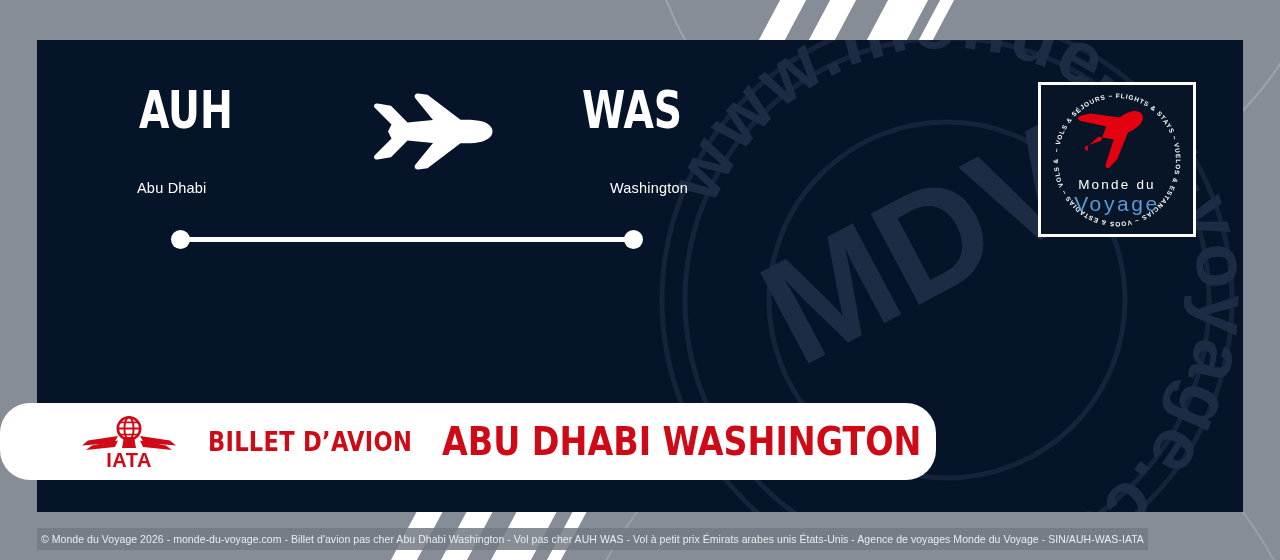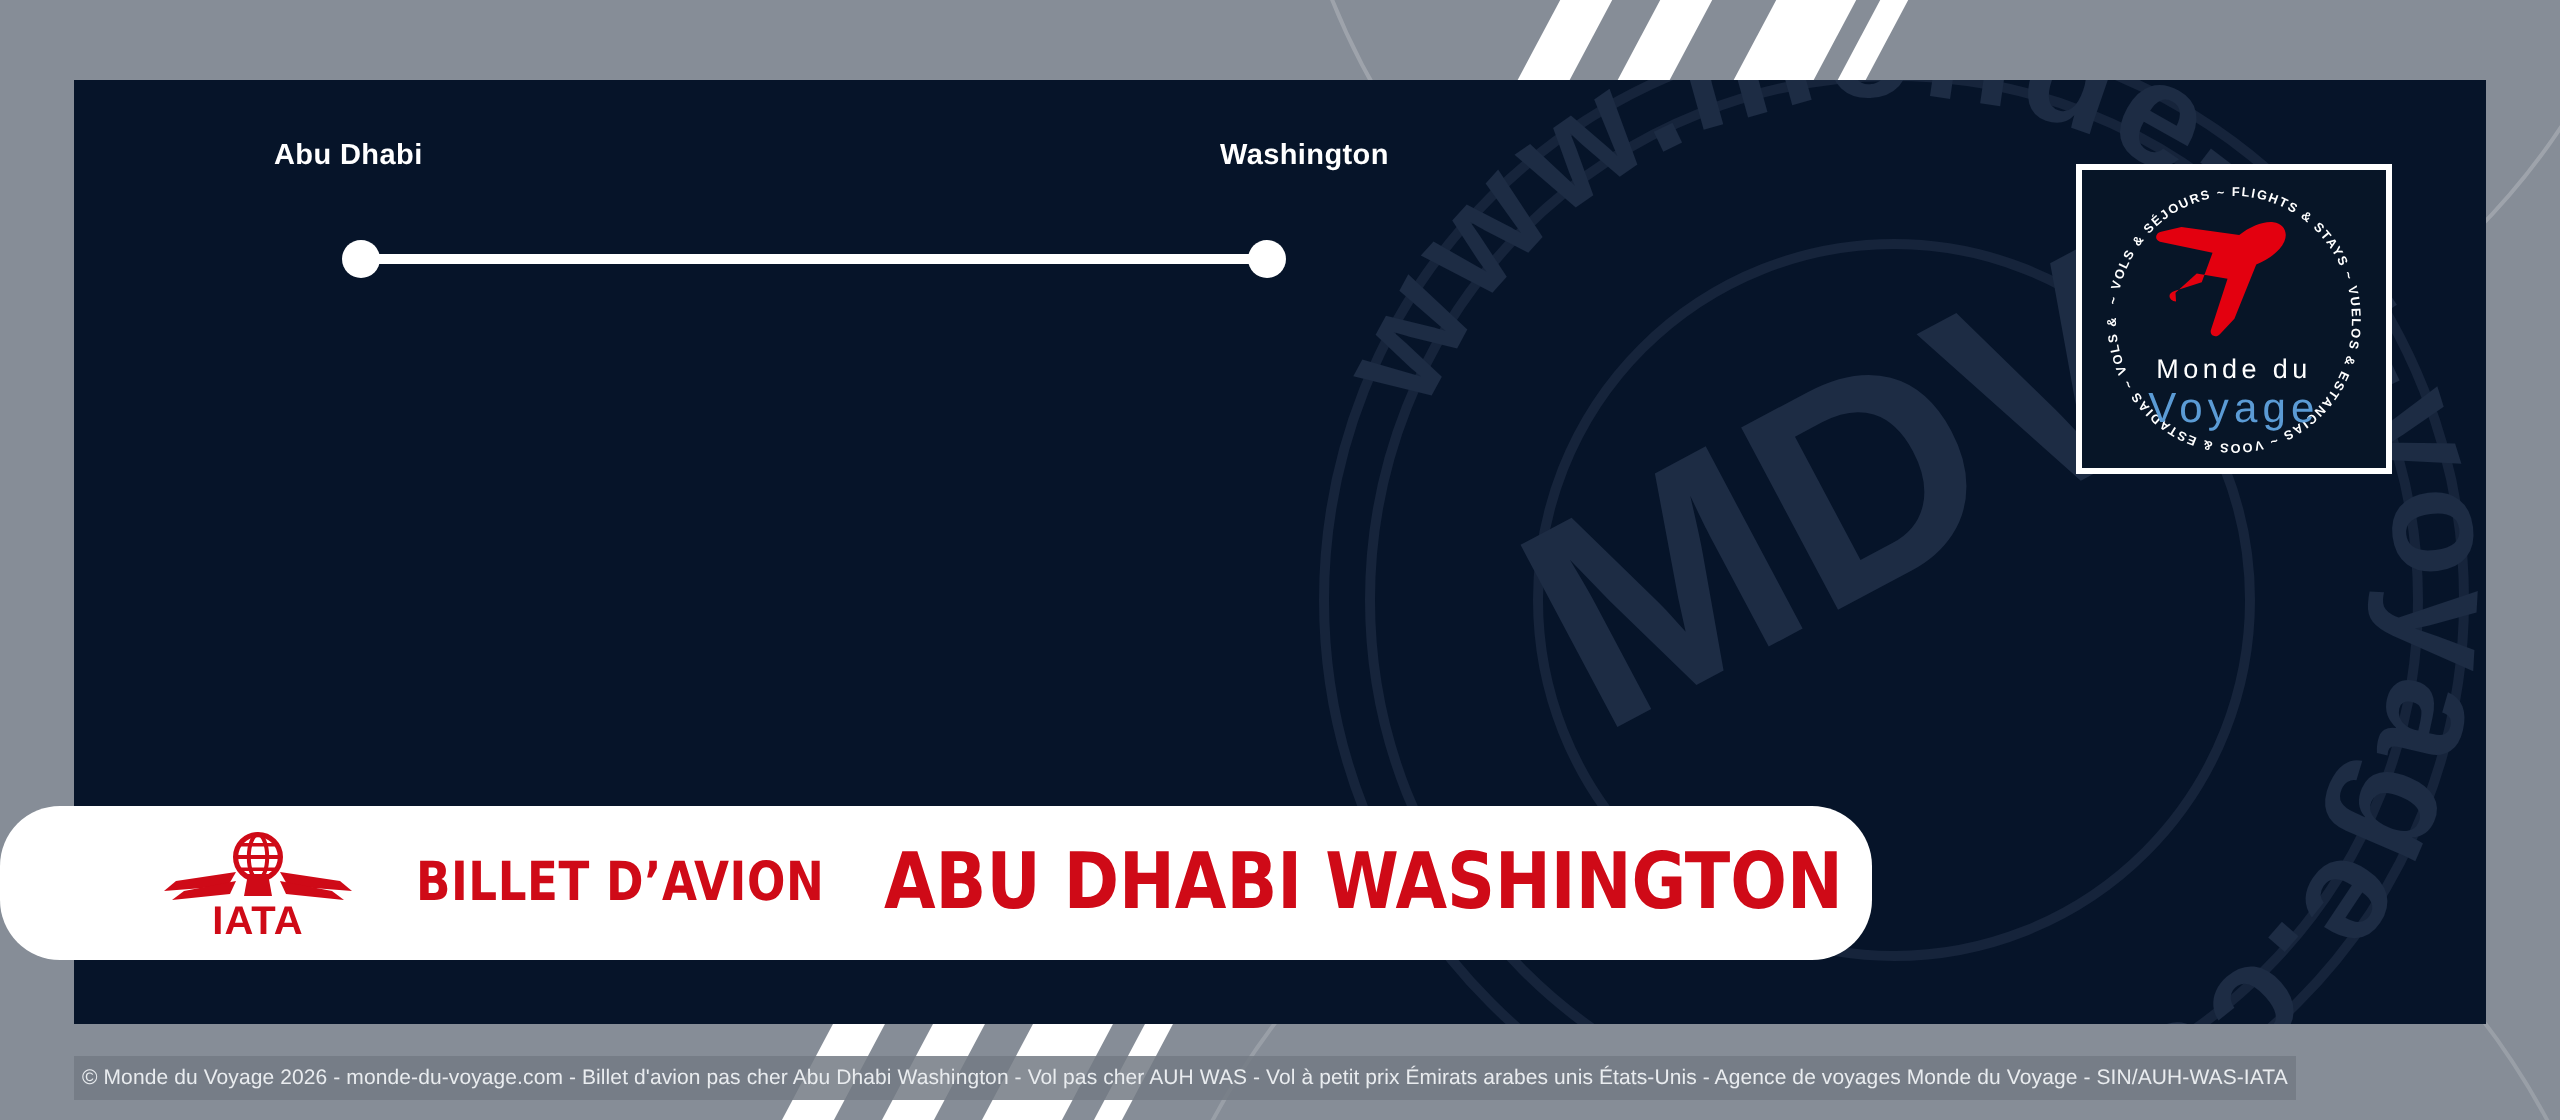--- a/index.html
+++ b/index.html
@@ -83,21 +83,21 @@
     position:absolute; left:268px; top:22px;
     width:130px; height:90px;
     color:#ffffff;
   }
 
   .cities { position:relative; height:28px; }
   .city {
     position:absolute;
     color:#ffffff;
     font-size:14.5px;
-    font-weight:bold;
+    font-weight:normal;
     letter-spacing:0.2px;
     white-space:nowrap;
   }
   .city-dep { left:38px; }
   .city-arr { left:483px;margin-left:28px; }
 
   .line-wrap { position:relative; height:34px; margin-top:14px; }
   .line-bar {
     position:absolute; left:82px; top:15px;
     width:452px; height:5px;
@@ -204,20 +204,37 @@
       <circle cx="310" cy="310" r="178" fill="none" stroke="#16243b" stroke-width="5"></circle>
       <text font-family="'Liberation Sans', sans-serif" font-size="74" font-weight="bold" fill="#1d2c44" letter-spacing="2">
         <textPath href="#wmRing" startOffset="6%">www.monde-du-voyage.com</textPath>
       </text>
       <text x="310" y="300" text-anchor="middle" transform="rotate(-28 310 300)" font-family="'Liberation Sans', sans-serif" font-size="150" font-weight="bold" fill="#1d2c44">MDV</text>
     </svg>
   </div>
 
   <div class="route">
 
+    <div class="codes">
+      <div class="code code-dep">AUH</div>
+
+      <div class="plane-mid">
+        <svg viewBox="0 0 130 90" width="130" height="90" aria-hidden="true">
+          <path fill="#ffffff" d="M8.5,16.5 C6,14.5 7,11 10.5,11.5 L24,13.8 L40.5,30.5 L66,28.0
+                   L48.5,6.5 C46.6,4.0 48.2,1.2 51.3,1.6 L60.5,2.8 L93.5,27.8
+                   C101.5,27.4 110,27.9 115.5,29.6 C122,31.6 125.5,35.3 125.5,39.5
+                   C125.5,43.8 122,47.4 115.5,49.4 C110,51.1 101.5,51.6 93.5,51.2
+                   L60.5,76.2 L51.3,77.4 C48.2,77.8 46.6,75.0 48.5,72.5
+                   L66,51.0 L40.5,48.5 L24,65.2 L10.5,67.5 C7,68 6,64.5 8.5,62.5
+                   L24.5,46.5 L21,39.5 L24.5,32.5 Z"></path>
+        </svg>
+      </div>
+
+      <div class="code code-arr">WAS</div>
+    </div>
 
     <div class="cities">
       <div class="city city-dep">Abu Dhabi</div>
       <div class="city city-arr">Washington</div>
     </div>
 
     <div class="line-wrap">
       <div class="line-bar"></div>
       <div class="dot dot-dep"></div>
       <div class="dot dot-arr"></div>

